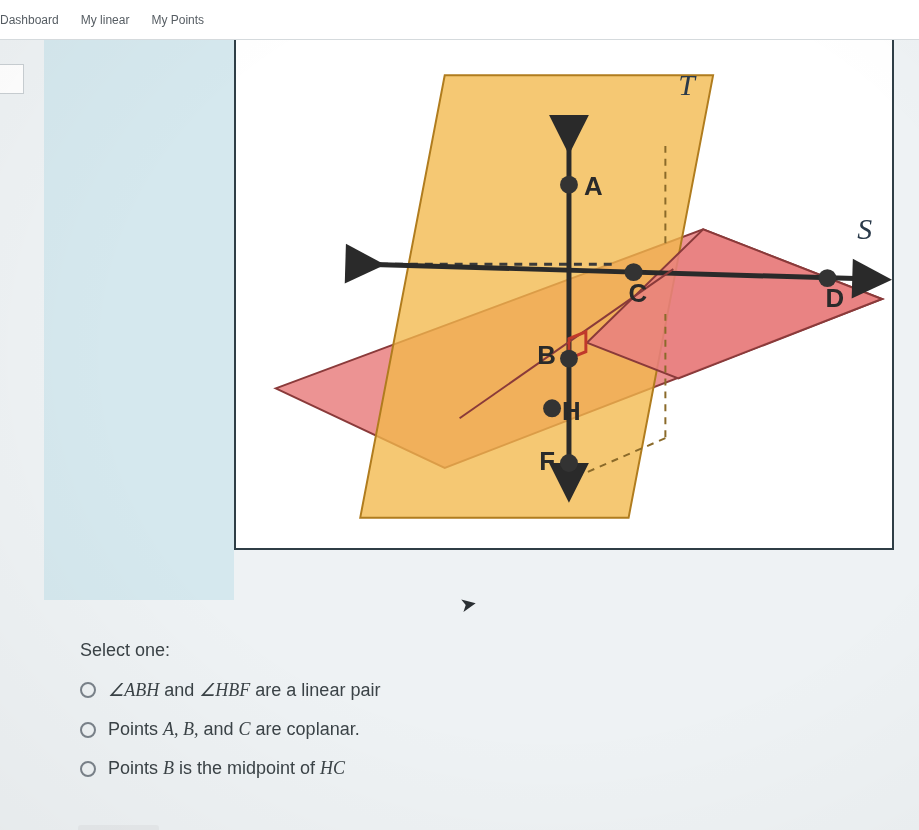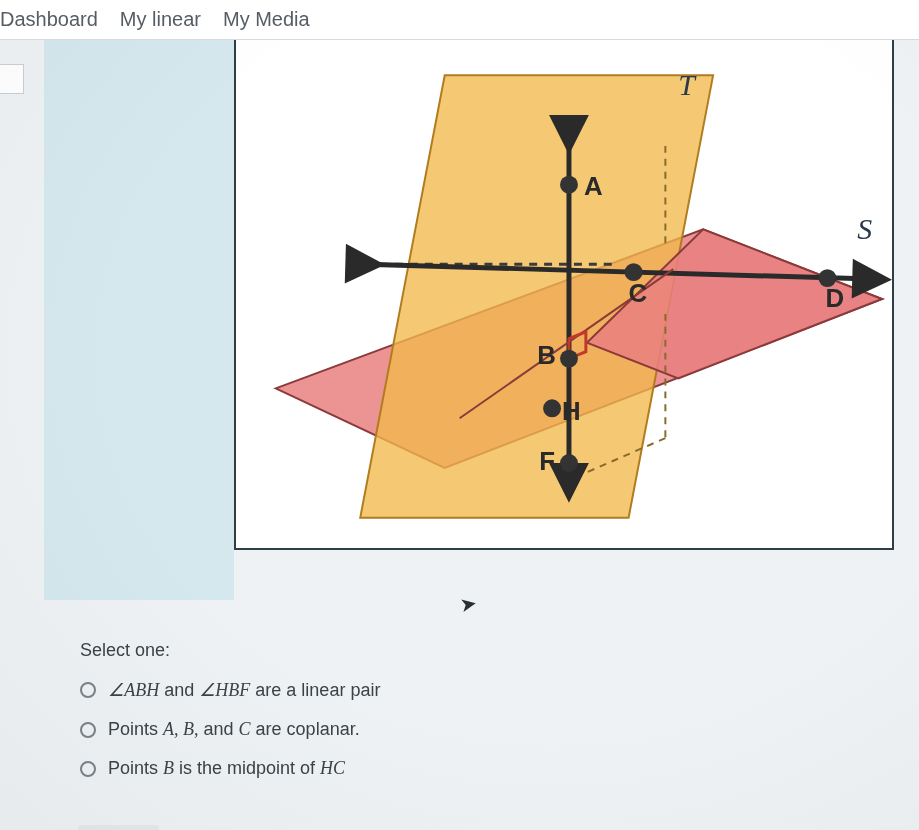--- a/index.html
+++ b/index.html
@@ -1,19 +1,19 @@
 <!DOCTYPE html>
 <html><head>
 <meta charset="utf-8">
 <style>
   * { box-sizing: border-box; margin: 0; padding: 0; }
   html, body { width: 919px; height: 830px; font-family: Arial, Helvetica, sans-serif; background: #f5f7f8; overflow: hidden; }
   .topnav {
     width: 100%; height: 40px; background: #fff; border-bottom: 1px solid #d5dadd;
-    display: flex; align-items: center; gap: 22px; padding-left: 0px; color: #565d63; font-size: 20px;
+    display: flex; align-items: center; gap: 22px; padding-left: 0px; color: #565d63; font-size: 12px;
   }
   .topnav span { cursor: pointer; }
   .page {
     position: relative; width: 919px; height: 790px; background: #eef2f4;
   }
   .small-box {
     position: absolute; left: 0; top: 24px; width: 24px; height: 30px;
     background: #fff; border: 1px solid #c9cfd3; border-left: none;
   }
   .blue-strip {
@@ -52,21 +52,21 @@
     position: absolute; inset: 0; pointer-events: none;
     background: radial-gradient(ellipse at 60% 40%, rgba(0,0,0,0) 55%, rgba(0,0,0,0.03) 100%);
   }
 </style>
 </head>
 <body>
 
 <div class="topnav">
   <span>Dashboard</span>
   <span>My linear</span>
-  <span>My Media</span>
+  <span>My Points</span>
 </div>
 
 <div class="page">
   <div class="small-box"></div>
   <div class="blue-strip"></div>
 
   <div class="figure-frame">
     <svg class="figure-svg" viewBox="0 0 660 510">
 
       <polygon points="40,350 470,190 650,260 210,430" fill="#e98080" fill-opacity="0.85" stroke="#8a3a3a" stroke-width="2"></polygon>

